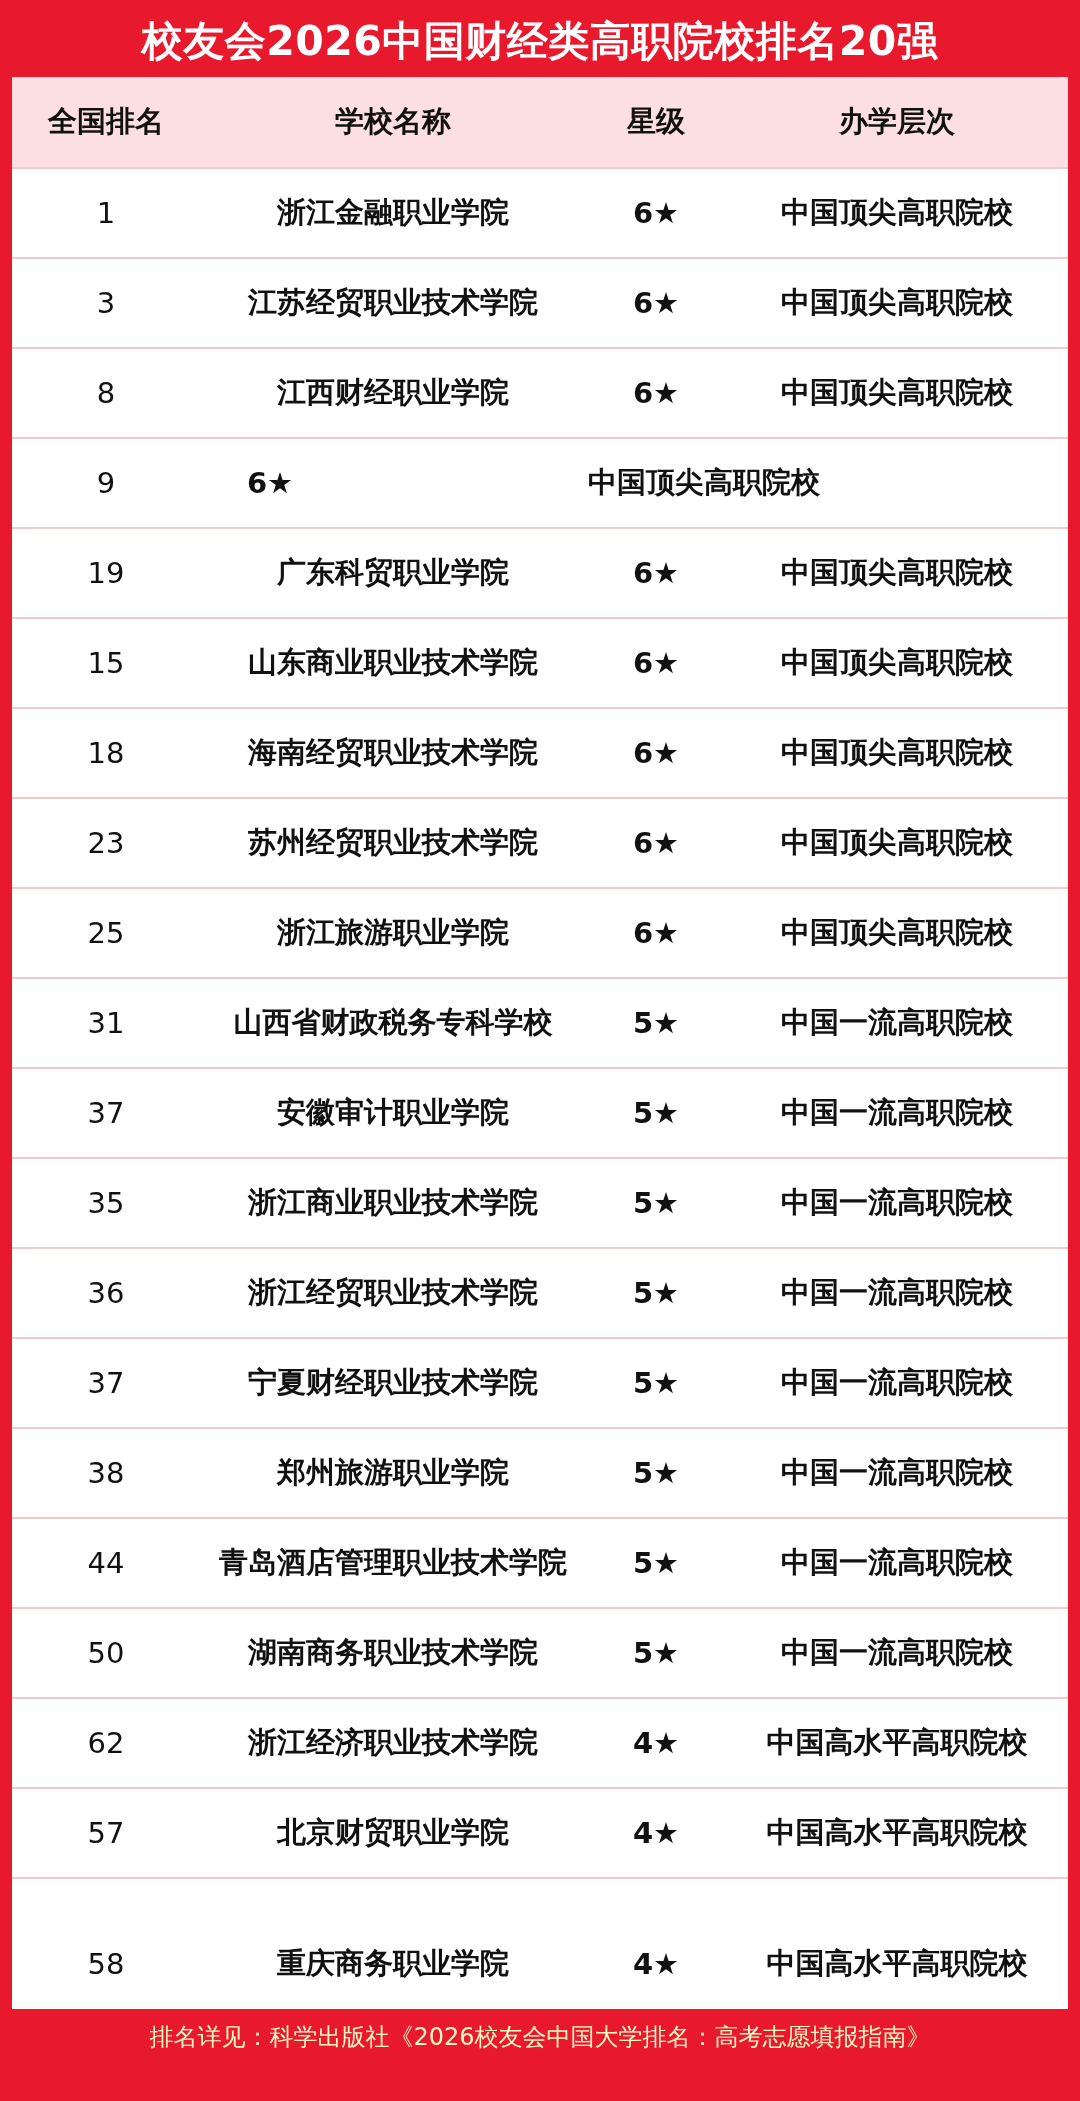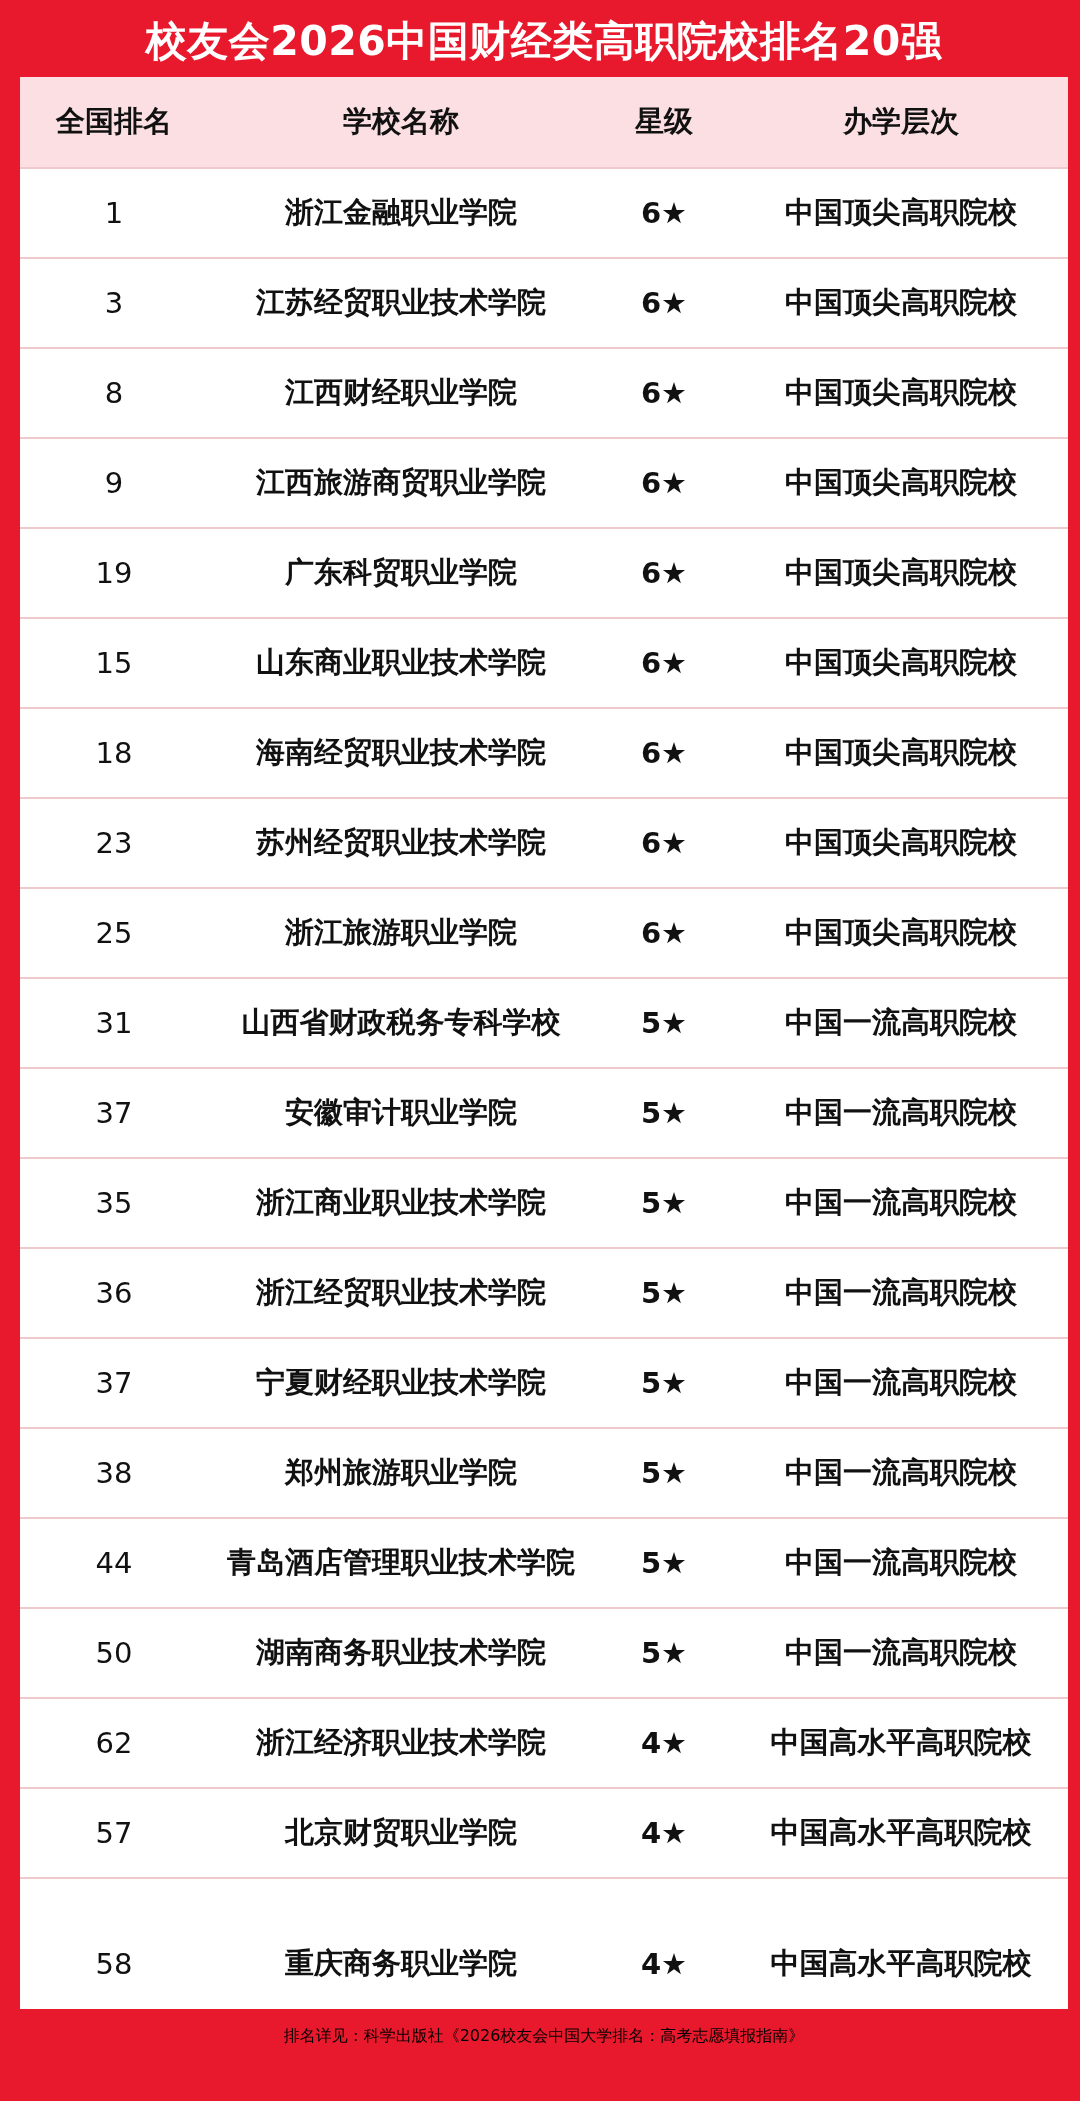--- a/index.html
+++ b/index.html
@@ -12,21 +12,21 @@
     height: 2101px;
     font-family: "DejaVu Sans", "Liberation Sans", sans-serif;
     color: #111;
     overflow: hidden;
   }
   .page {
     width: 1080px;
     height: 2064px;
     background: #e8192c;
     box-sizing: border-box;
-    padding: 14px 12px 0 20px;
+    padding: 14px 12px 0 12px;
     display: flex;
     flex-direction: column;
   }
   .title-bar {
     height: 86px;
     display: flex;
     align-items: center;
     justify-content: center;
     color: #ffffff;
     font-size: 41px;
@@ -94,22 +94,22 @@
   .header-row .c-star,
   .header-row .c-level,
   .header-row .c-rank {
     font-weight: bold;
   }
   .footer {
     height: 88px;
     display: flex;
     align-items: center;
     justify-content: center;
-    color: #000000;
-    font-size: 16px;
+    color: #fef9c3;
+    font-size: 24px;
     text-align: center;
     padding: 0 10px;
     box-sizing: border-box;
   }
 </style>
 </head>
 <body>
 
 <div class="page">
 
@@ -140,21 +140,20 @@
 
     <div class="row data-row">
       <div class="cell c-rank">8</div>
       <div class="cell c-name">江西财经职业学院</div>
       <div class="cell c-star">6★</div>
       <div class="cell c-level">中国顶尖高职院校</div>
     </div>
 
     <div class="row data-row">
       <div class="cell c-rank">9</div>
-      <div class="cell c-name">江西旅游商贸职业学院</div>
       <div class="cell c-star">6★</div>
       <div class="cell c-level">中国顶尖高职院校</div>
     </div>
 
     <div class="row data-row">
       <div class="cell c-rank">19</div>
       <div class="cell c-name">广东科贸职业学院</div>
       <div class="cell c-star">6★</div>
       <div class="cell c-level">中国顶尖高职院校</div>
     </div>

